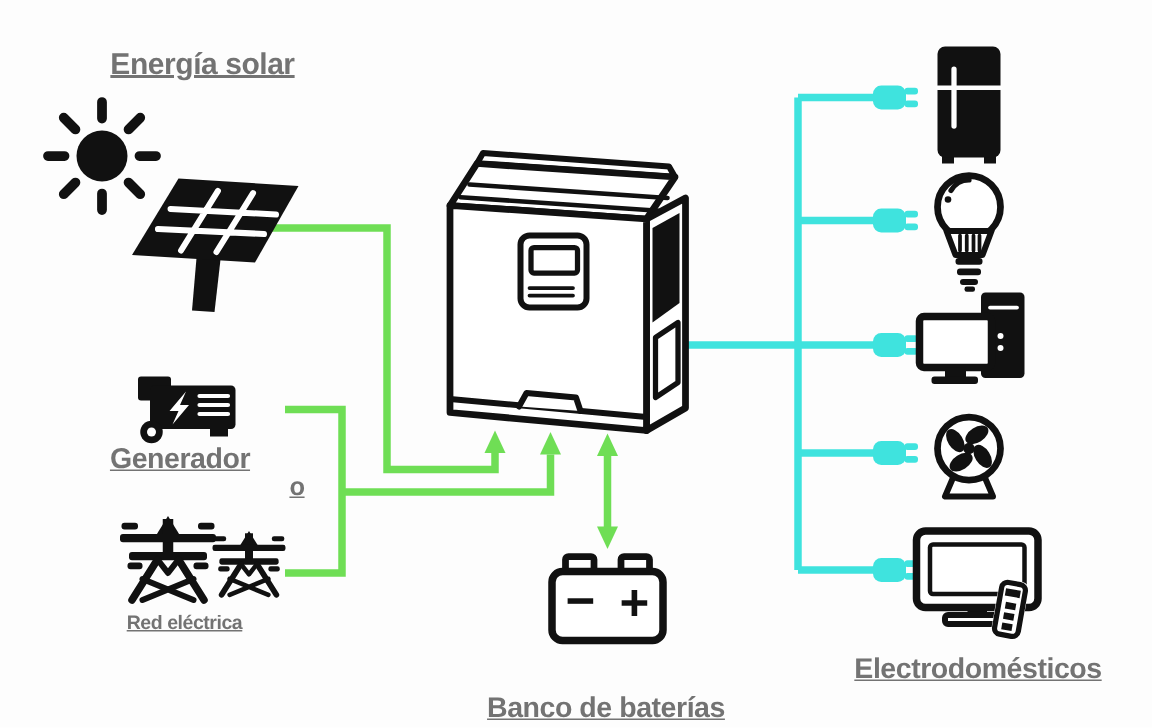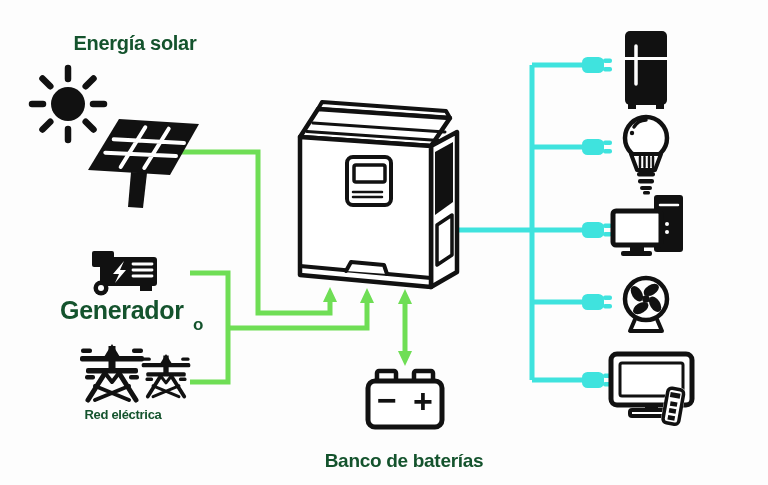--- a/index.html
+++ b/index.html
@@ -4,23 +4,24 @@
 <style>
   html,body { margin:0; padding:0; }
   .canvas {
     position:relative; width:768px; height:485px;
     background: var(--bg, #fdfdfd);
     font-family:"Liberation Sans", sans-serif;
     overflow:hidden;
   }
   .canvas svg { position:absolute; left:0; top:0; }
   .lbl {
-    position:absolute; font-weight:700; color:#14532d;
+    position:absolute; font-weight:700; color:#737373;
     text-align:center; letter-spacing:-0.3px; line-height:1.05;
     white-space:nowrap;
+    text-decoration:underline;
   }
   
   .ik  { stroke:var(--ink,#111); fill:none; stroke-width:4.5; stroke-linejoin:round; stroke-linecap:round; }
   .ikf { fill:var(--ink,#111); stroke:none; }
   .wh  { fill:#fff; }
   .ws  { stroke:#fff; fill:none; stroke-linecap:round; }
   .gl  { stroke:var(--input,#6fde55); stroke-width:5; fill:none; }
   .ga  { fill:var(--input,#6fde55); stroke:none; }
   .cl  { stroke:var(--output,#3fe3de); stroke-width:5; fill:none; }
   .cf  { fill:var(--output,#3fe3de); stroke:none; }
@@ -179,17 +180,18 @@
         <rect class="ik wh" style="stroke-width:3.5" x="-8" y="-2" width="16" height="35" rx="4"></rect>
         <rect class="ikf" x="-5" y="2" width="10" height="5"></rect>
         <rect class="ikf" x="-3.5" y="11" width="7" height="4.5"></rect>
         <rect class="ikf" x="-3.5" y="18" width="7" height="4.5"></rect>
         <rect class="ikf" x="-3.5" y="25" width="7" height="4.5"></rect>
       </g>
     </g>
   </svg>
 
   <div class="lbl" style="left:60px; top:33px; width:150px; font-size:20px;">Energía solar</div>
-  <div class="lbl" style="left:60px; top:297px; width:120px; font-size:25px;">Generador</div>
+  <div class="lbl" style="left:60px; top:297px; width:120px; font-size:19px;">Generador</div>
   <div class="lbl" style="left:187px; top:316px; width:22px; font-size:17px;">o</div>
   <div class="lbl" style="left:53px; top:408px; width:140px; font-size:13px;">Red eléctrica</div>
-  <div class="lbl" style="left:314px; top:451px; width:180px; font-size:19px;">Banco de baterías</div>
+  <div class="lbl" style="left:314px; top:463px; width:180px; font-size:19px;">Banco de baterías</div>
+  <div class="lbl" style="left:556px; top:437px; width:192px; font-size:19px;">Electrodomésticos</div>
 </div>
 
 </body></html>

